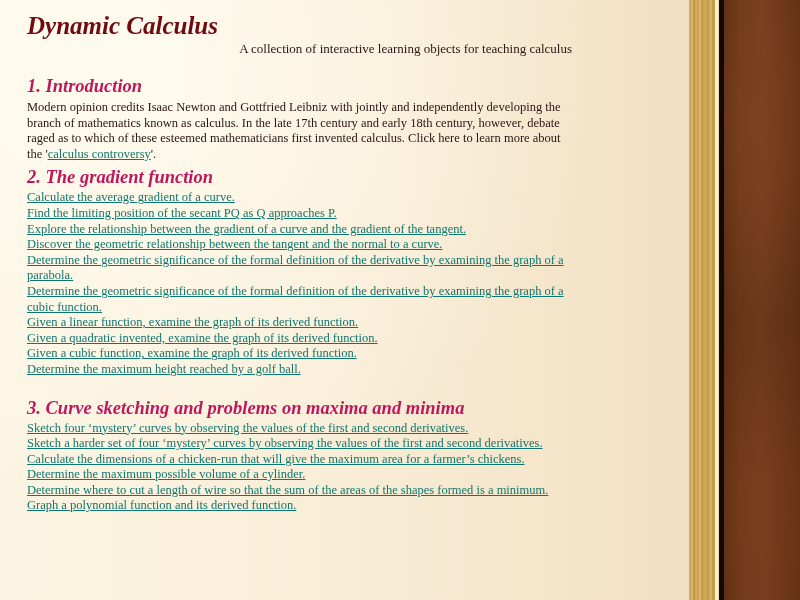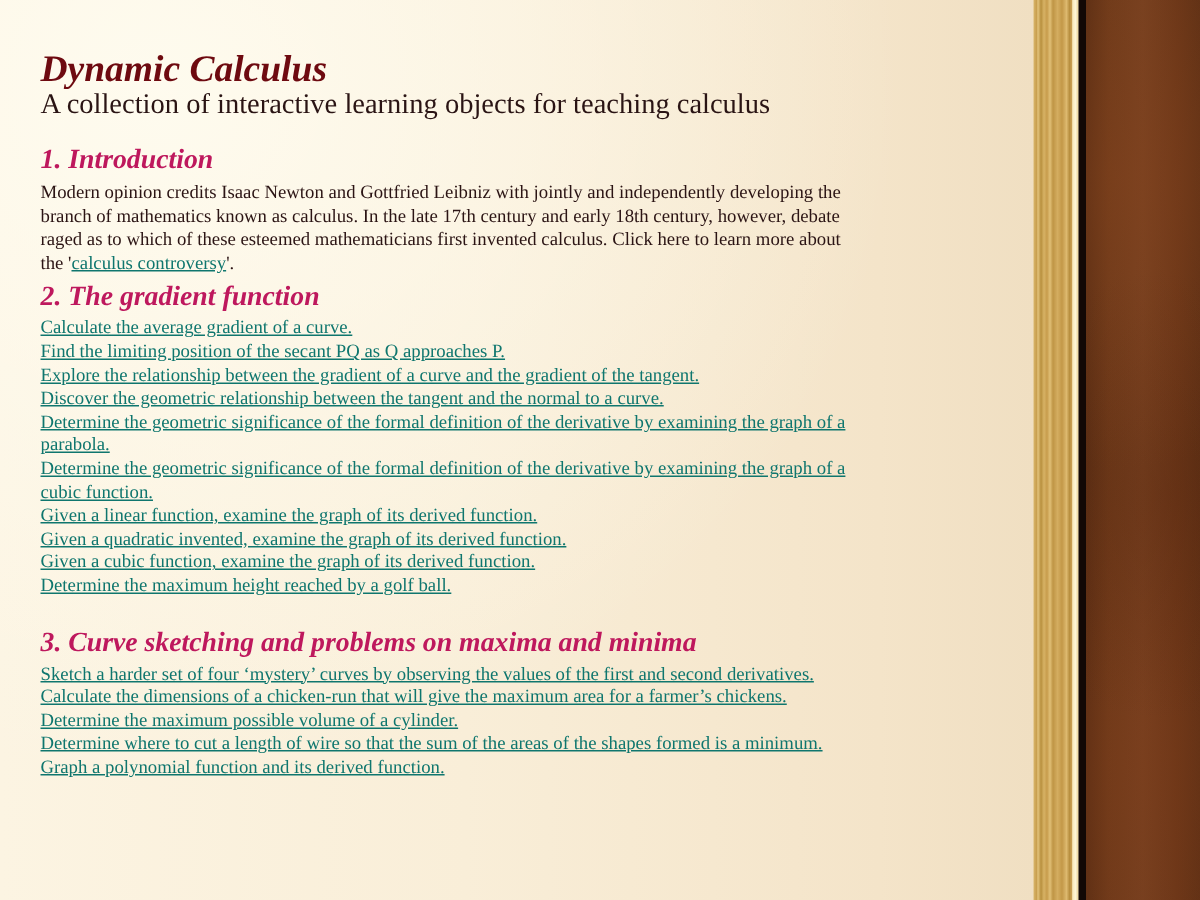--- a/index.html
+++ b/index.html
@@ -33,29 +33,29 @@
     }
     .leather {
       position: absolute; left: 724px; top: 0; width: 76px; height: 600px;
       background:
         radial-gradient(circle at 30% 20%, rgba(140,70,30,0.35) 0%, rgba(0,0,0,0) 40%),
         radial-gradient(circle at 70% 55%, rgba(90,40,15,0.35) 0%, rgba(0,0,0,0) 45%),
         radial-gradient(circle at 40% 85%, rgba(130,60,25,0.3) 0%, rgba(0,0,0,0) 40%),
         linear-gradient(90deg, #5a2e14 0%, #6e3a1a 20%, #764020 50%, #6a3618 80%, #5e3015 100%);
     }
     .content {
-      position: absolute; left: 27px; top: 32px; width: 545px;
+      position: absolute; left: 27px; top: 11px; width: 545px;
       color: #2b1010;
     }
     .site-title {
       font-size: 25px; font-style: italic; font-weight: bold;
       color: #6e0a10; line-height: 30px;
     }
     .site-subtitle {
-      font-size: 19px; color: #2a1414; line-height: 16px; margin-top: 0px;
+      font-size: 13px; color: #2a1414; line-height: 16px; margin-top: 0px; text-align: right;
     }
     .section-heading {
       font-size: 18.5px; font-style: italic; font-weight: bold;
       color: #be185d; line-height: 22px;
     }
     .sec1 { margin-top: 18px; }
     .sec2 { margin-top: 4px; }
     .sec3 { margin-top: 19px; }
     .intro-text {
       font-size: 12.5px; line-height: 15.6px; color: #2b1414; margin-top: 3px;
@@ -96,20 +96,21 @@
       <li><a href="#">Given a linear function, examine the graph of its derived function.</a></li>
       <li><a href="#">Given a quadratic invented, examine the graph of its derived function.</a></li>
       <li><a href="#">Given a cubic function, examine the graph of its derived function.</a></li>
       <li><a href="#">Determine the maximum height reached by a golf ball.</a></li>
     </ul>
   </section>
 
   <section>
     <h2 class="section-heading sec3">3. Curve sketching and problems on maxima and minima</h2>
     <ul class="link-list">
+      <li><a href="#">Sketch four ‘mystery’ curves by observing the values of the first and second derivatives.</a></li>
       <li><a href="#">Sketch a harder set of four ‘mystery’ curves by observing the values of the first and second derivatives.</a></li>
       <li><a href="#">Calculate the dimensions of a chicken-run that will give the maximum area for a farmer’s chickens.</a></li>
       <li><a href="#">Determine the maximum possible volume of a cylinder.</a></li>
       <li><a href="#">Determine where to cut a length of wire so that the sum of the areas of the shapes formed is a minimum.</a></li>
       <li><a href="#">Graph a polynomial function and its derived function.</a></li>
     </ul>
   </section>
 </div>
 
 </body></html>

